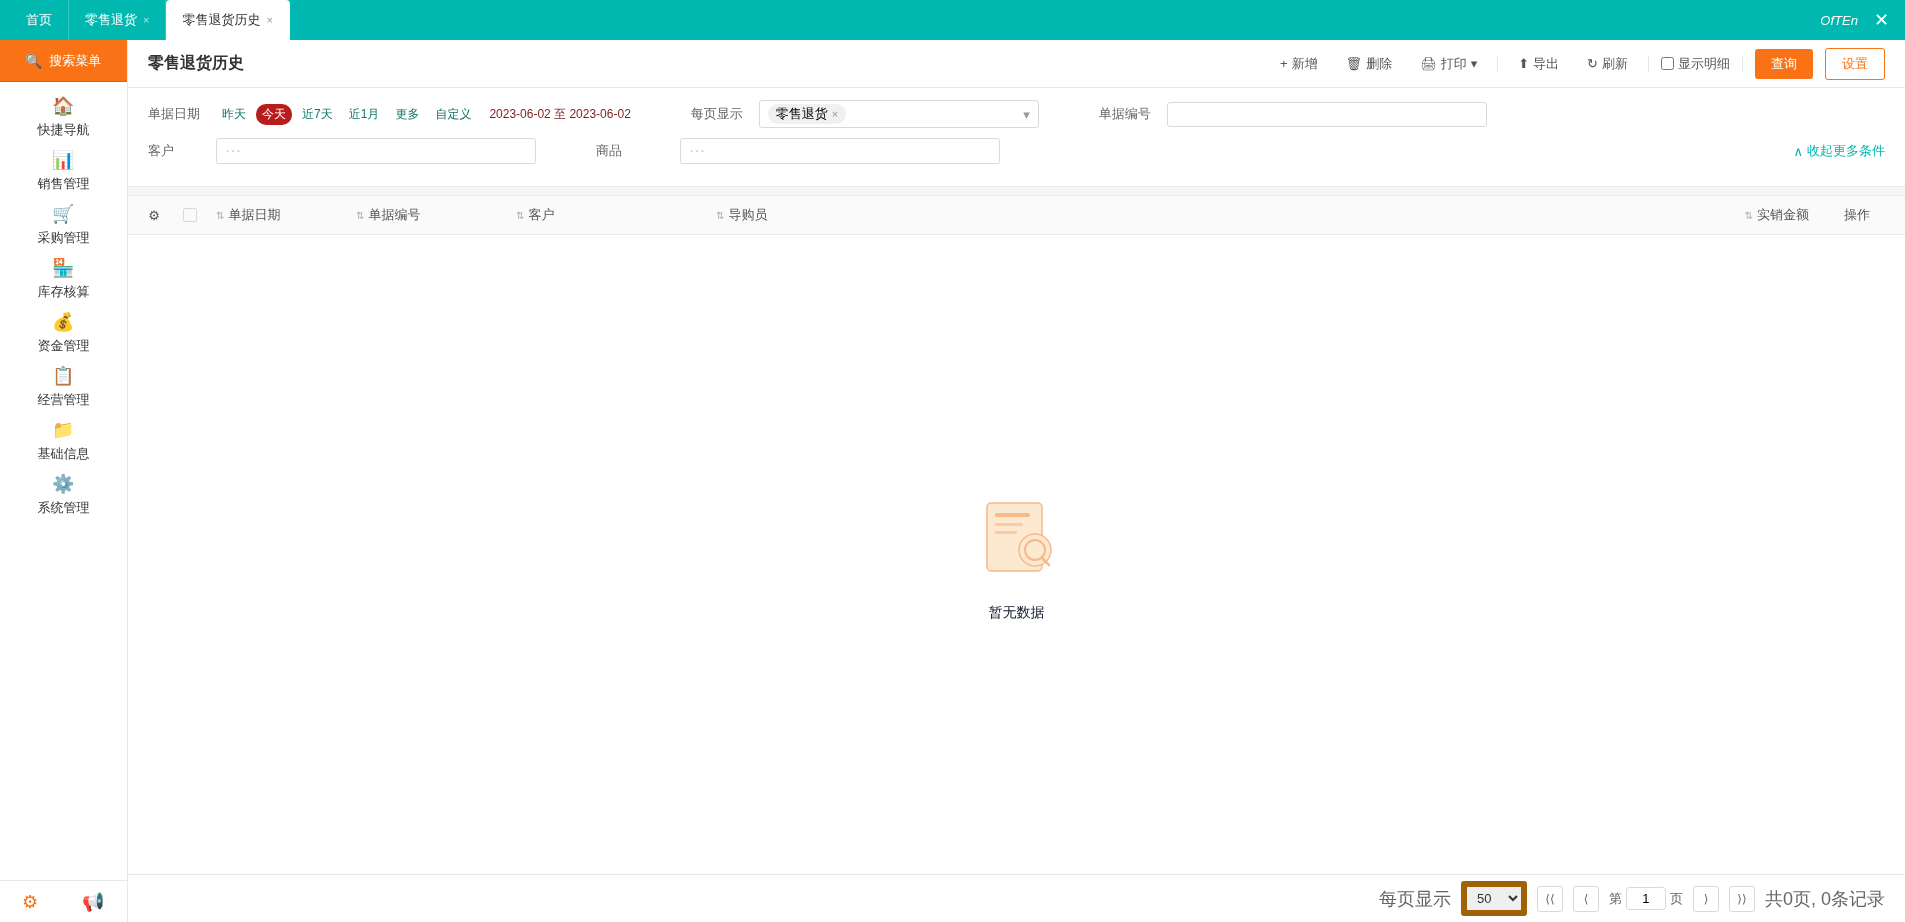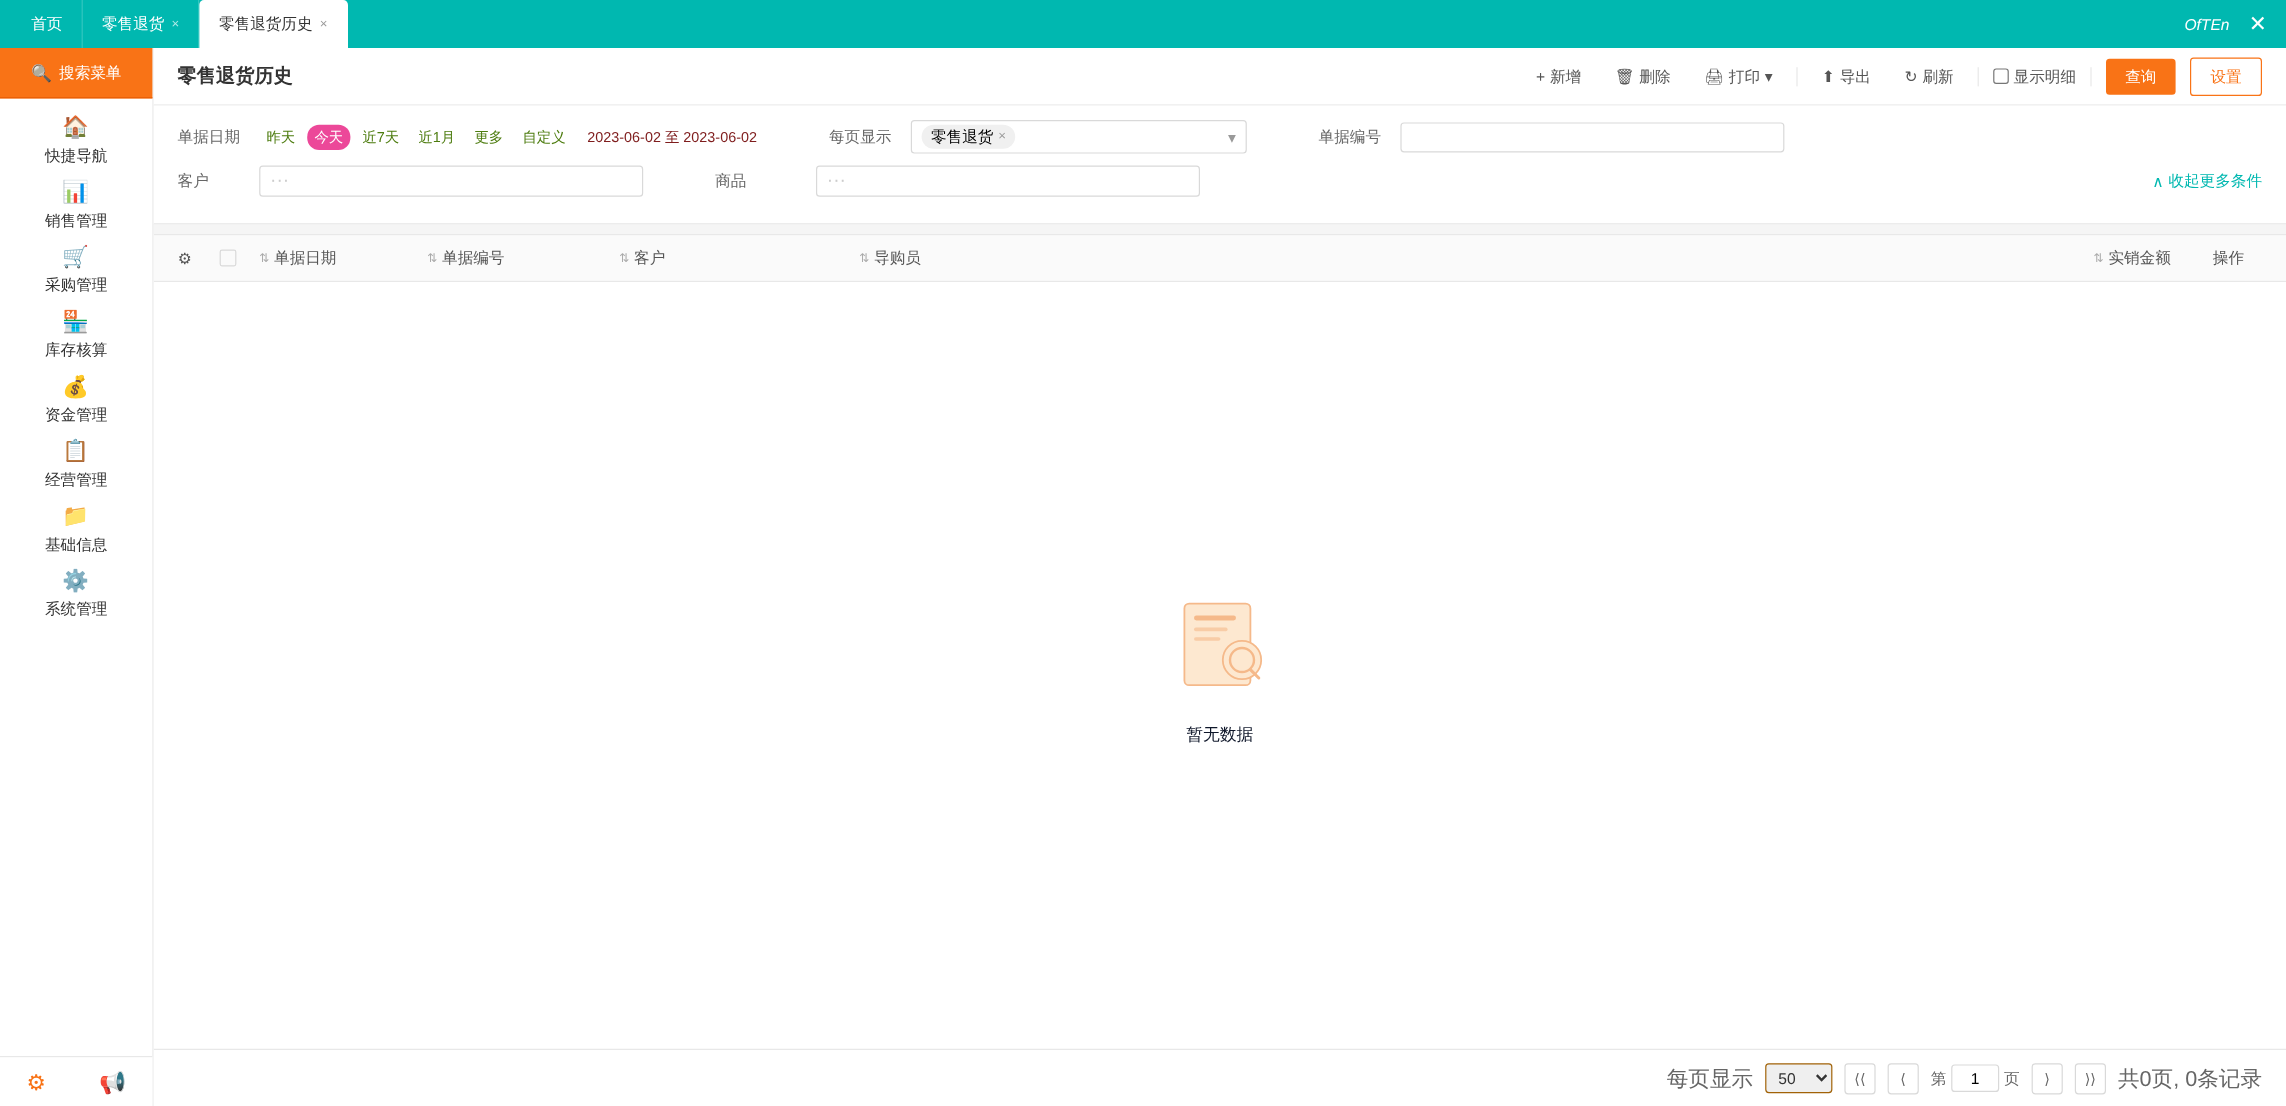--- a/index.html
+++ b/index.html
@@ -209,27 +209,27 @@
       font-size: 13px;
       min-width: 60px;
     }
     .date-shortcuts {
       display: flex;
       align-items: center;
       gap: 4px;
     }
     .date-shortcut {
       padding: 2px 6px;
-      color: #4d7c0f;
+      color: #0f766e;
       cursor: pointer;
       font-size: 12px;
       border-radius: 2px;
     }
     .date-shortcut.active {
-      background: #ec4899;
+      background: #b91c1c;
       color: #fff;
       border-radius: 10px;
     }
     .date-range {
       color: #7f1d1d;
       font-size: 12px;
       margin-left: 4px;
     }
     .filter-input {
       border: 1px solid #d9d9d9;
@@ -377,21 +377,21 @@
       padding: 0 20px;
       gap: 10px;
       background: #fff;
       flex-shrink: 0;
     }
     .pagination-label {
       color: #666;
       font-size: 18px;
     }
     .pagination-select {
-      border: 1px solid #a16207;
+      border: 6px solid #a16207;
       border-radius: 3px;
       padding: 3px 6px;
       font-size: 13px;
       color: #333;
       cursor: pointer;
     }
     .pagination-btn {
       width: 26px;
       height: 26px;
       border: 1px solid #d9d9d9;

